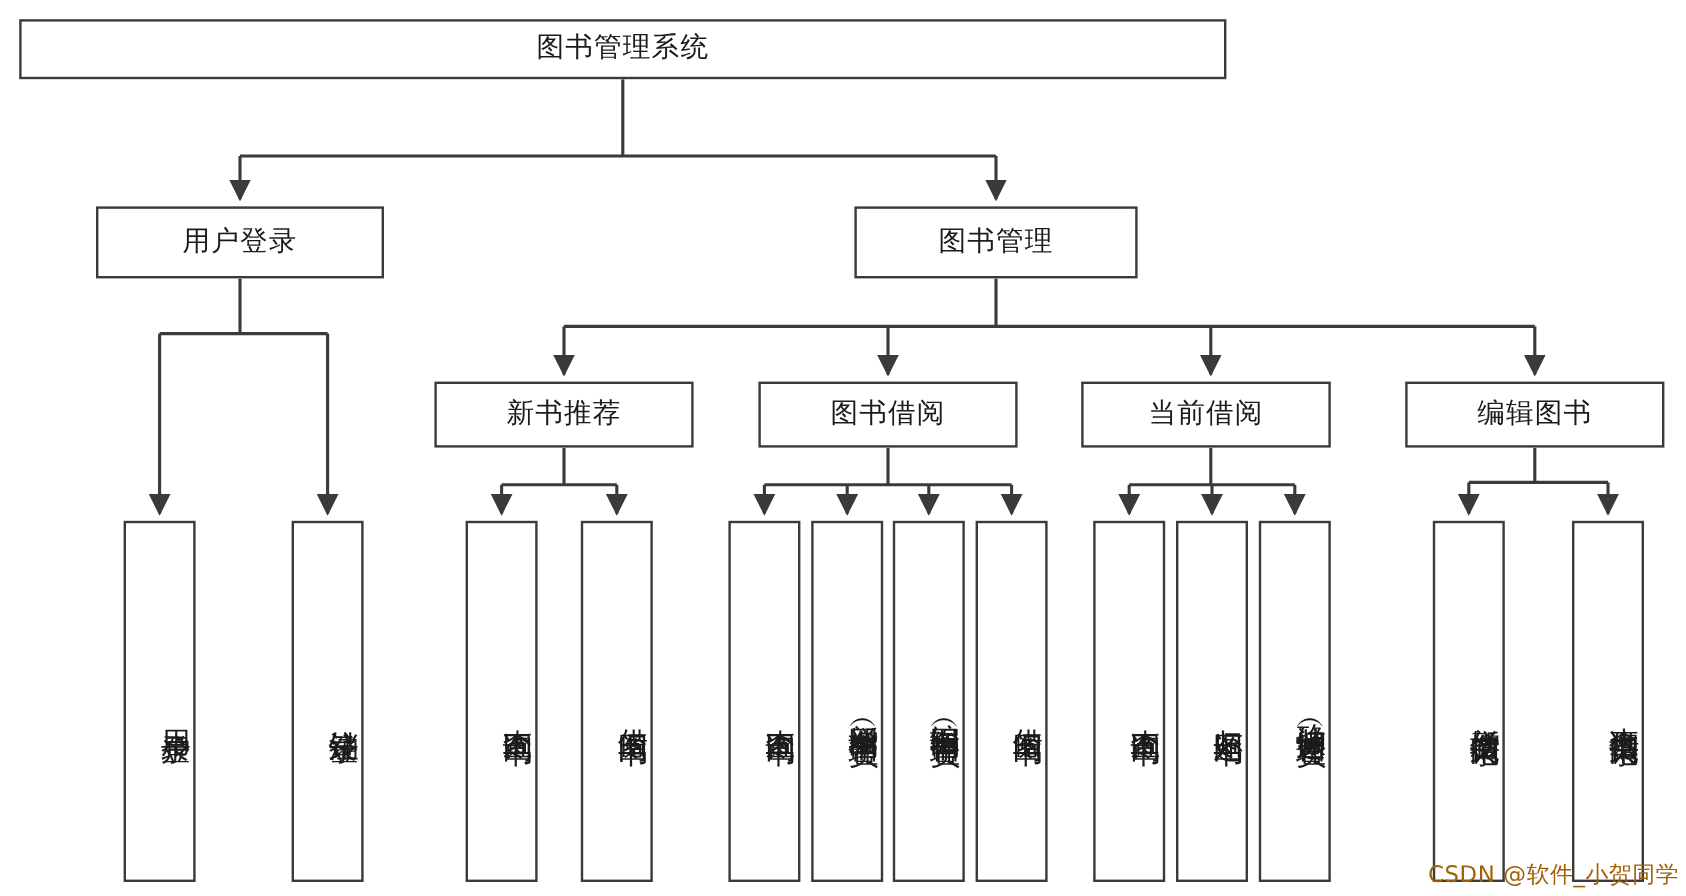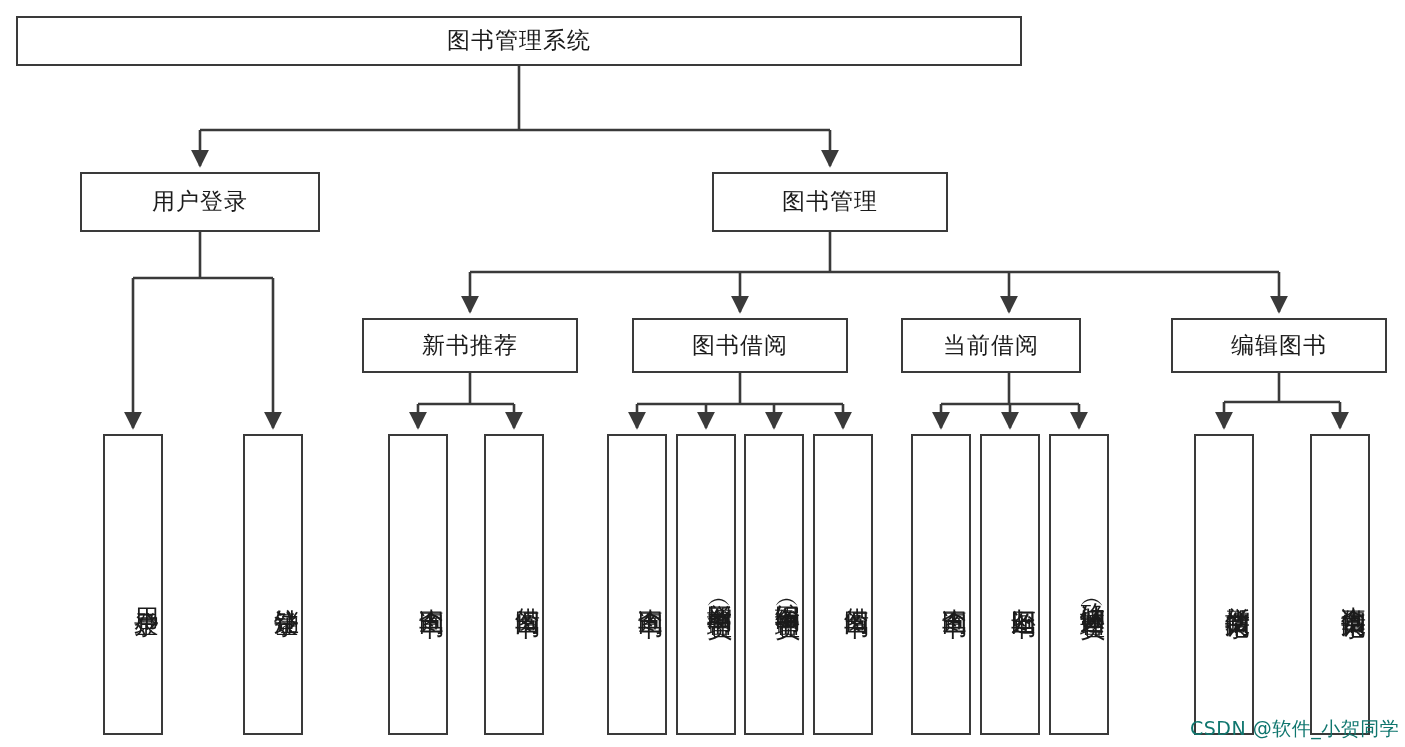--- a/index.html
+++ b/index.html
@@ -50,21 +50,21 @@
     letter-spacing: 2px;
     padding-top: 14px;
     align-items: flex-start;
     justify-content: center;
   }
   .node .lbl {
     display: block;
   }
   .watermark {
     position: absolute;
-    color: #0f766e;
+    color: #a16207;
     font-size: 19px;
     white-space: nowrap;
     letter-spacing: 0.5px;
   }
 </style>
 </head>
 <body>
 
 <div id="canvas">
 
@@ -131,21 +131,21 @@
   </div>
 
   <div class="node horiz" style="left:632px; top:318px; width:216px; height:55px;">
     <span class="lbl">图书借阅</span>
   </div>
 
   <div class="node horiz" style="left:362px; top:318px; width:216px; height:55px;">
     <span class="lbl">新书推荐</span>
   </div>
 
-  <div class="node horiz" style="left:901px; top:318px; width:180px; height:55px;">
+  <div class="node horiz" style="left:901px; top:318px; width:208px; height:55px;">
     <span class="lbl">当前借阅</span>
   </div>
 
   <div class="node horiz" style="left:1171px; top:318px; width:216px; height:55px;">
     <span class="lbl">编辑图书</span>
   </div>
 
   <div class="node vert" style="left:103px; top:434px; width:60px; height:301px;">
     <span class="lbl">用户登录</span>
   </div>

